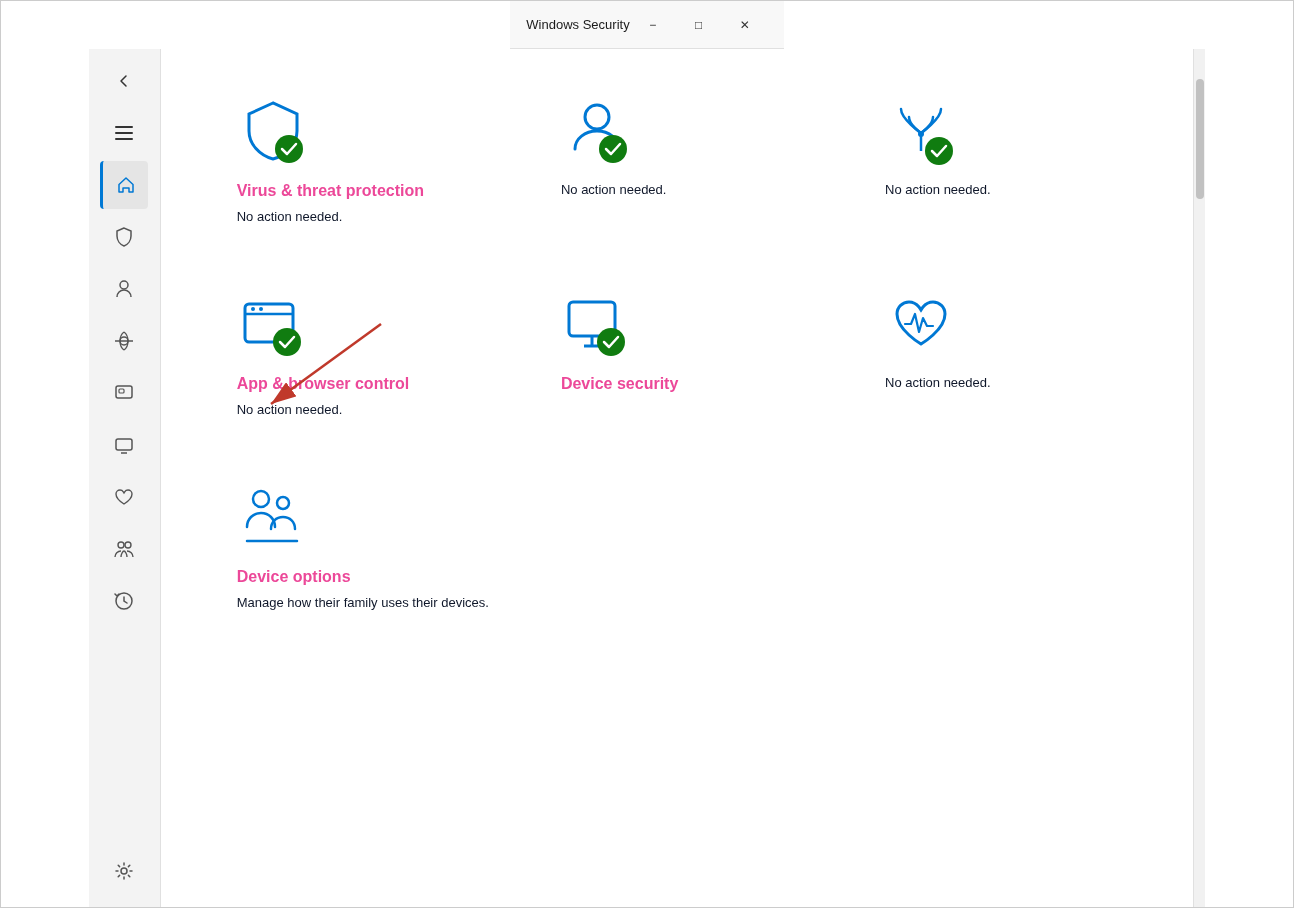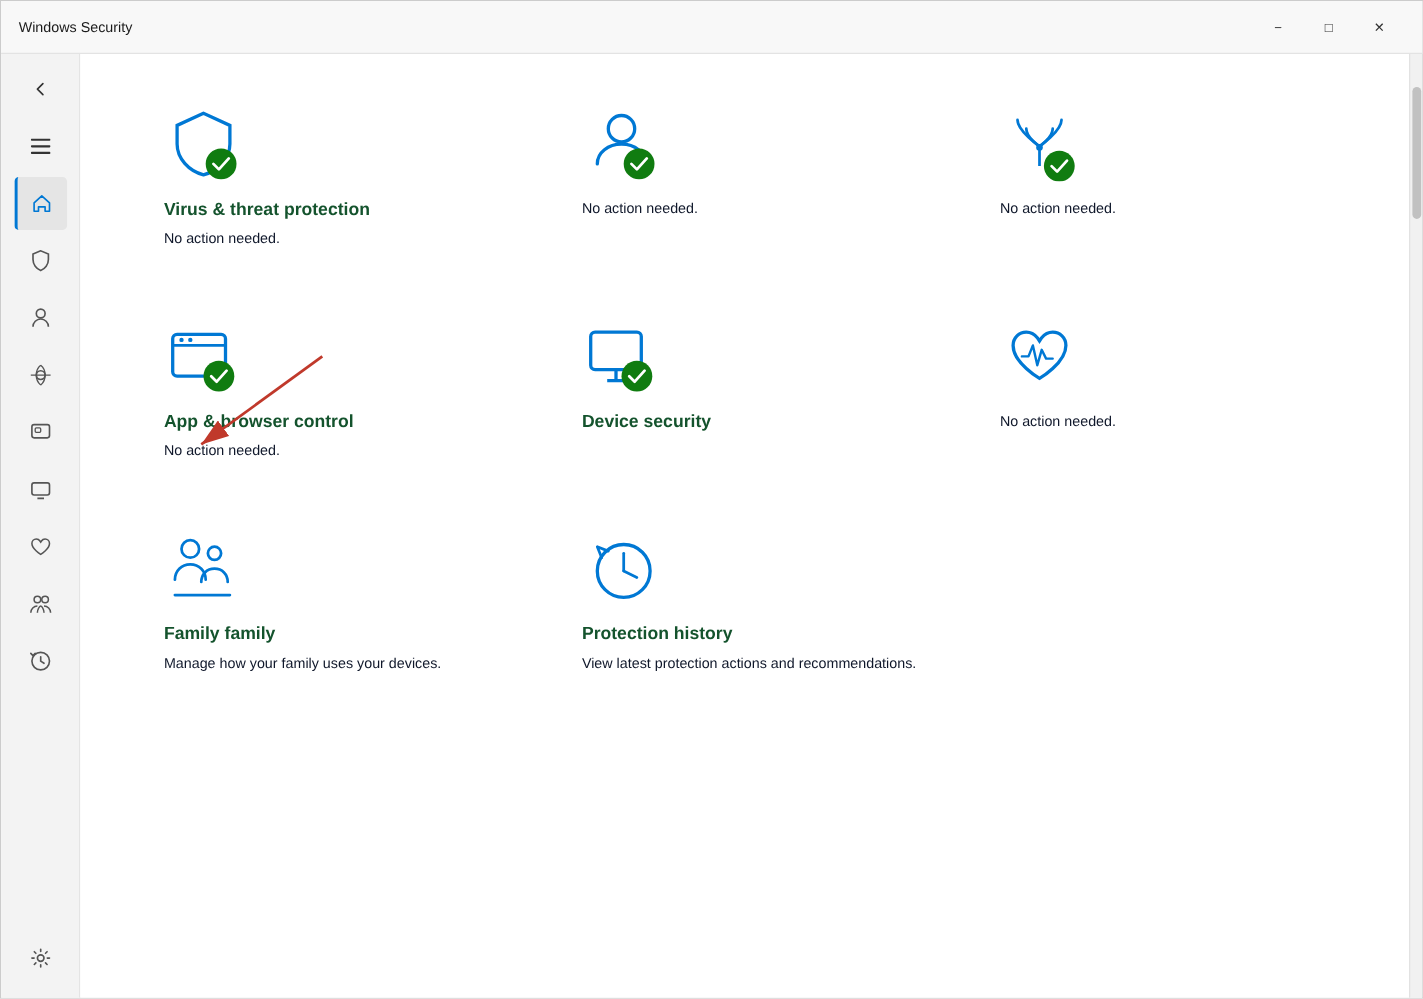--- a/index.html
+++ b/index.html
@@ -11,20 +11,21 @@
       overflow: hidden;
     }
 
     .window {
       width: 1294px;
       height: 908px;
       background: #fff;
       border: 1px solid #ccc;
       display: flex;
       flex-direction: column;
+      align-items: center;
     }
 
     
     .title-bar {
       height: 48px;
       background: #f8f8f8;
       border-bottom: 1px solid #e0e0e0;
       display: flex;
       align-items: center;
       padding: 0 16px;
@@ -122,21 +123,21 @@
     .card-icon {
       width: 80px;
       height: 70px;
       position: relative;
       margin-bottom: 8px;
     }
 
     .card-title {
       font-size: 16px;
       font-weight: 600;
-      color: #14532d;
+      color: #ec4899;
       line-height: 1.3;
     }
     .card-subtitle {
       font-size: 13px;
       color: #0f172a;
       line-height: 1.4;
     }
 
     
     svg { display: block; }
@@ -354,39 +355,24 @@
 
               <circle cx="24" cy="16" r="8" stroke="#0078d4" stroke-width="2.5" fill="none"></circle>
               <path d="M10 44C10 36 16 30 24 30C32 30 38 36 38 44" stroke="#0078d4" stroke-width="2.5" fill="none" stroke-linecap="round"></path>
 
               <circle cx="46" cy="20" r="6" stroke="#0078d4" stroke-width="2.5" fill="none"></circle>
               <path d="M34 46C34 39 39 34 46 34C53 34 58 39 58 46" stroke="#0078d4" stroke-width="2.5" fill="none" stroke-linecap="round"></path>
 
               <line x1="10" y1="58" x2="60" y2="58" stroke="#0078d4" stroke-width="2.5" stroke-linecap="round"></line>
             </svg>
           </div>
-          <div class="card-title">Family family</div>
-          <div class="card-subtitle">Manage how your family uses your devices.</div>
-        </div>
-
-        <div class="security-card">
-          <div class="card-icon">
-            <svg width="72" height="68" viewBox="0 0 72 68" fill="none">
-
-              <circle cx="38" cy="36" r="24" stroke="#0078d4" stroke-width="3" fill="none"></circle>
-
-              <line x1="38" y1="36" x2="38" y2="20" stroke="#0078d4" stroke-width="2.5" stroke-linecap="round"></line>
-              <line x1="38" y1="36" x2="50" y2="42" stroke="#0078d4" stroke-width="2.5" stroke-linecap="round"></line>
-
-              <path d="M18 24 L14 14 L24 18" stroke="#0078d4" stroke-width="2.5" fill="none" stroke-linecap="round" stroke-linejoin="round"></path>
-            </svg>
-          </div>
-          <div class="card-title">Protection history</div>
-          <div class="card-subtitle">View latest protection actions and recommendations.</div>
-        </div>
+          <div class="card-title">Device options</div>
+          <div class="card-subtitle">Manage how their family uses their devices.</div>
+        </div>
+
 
       </div>
     </div>
 
     <div style="width:12px; background:#f1f1f1; border-left:1px solid #e0e0e0; position:relative;">
       <div style="width:8px; height:120px; background:#c1c1c1; border-radius:4px; position:absolute; top:30px; left:2px;"></div>
     </div>
 
   </div>
 </div>

